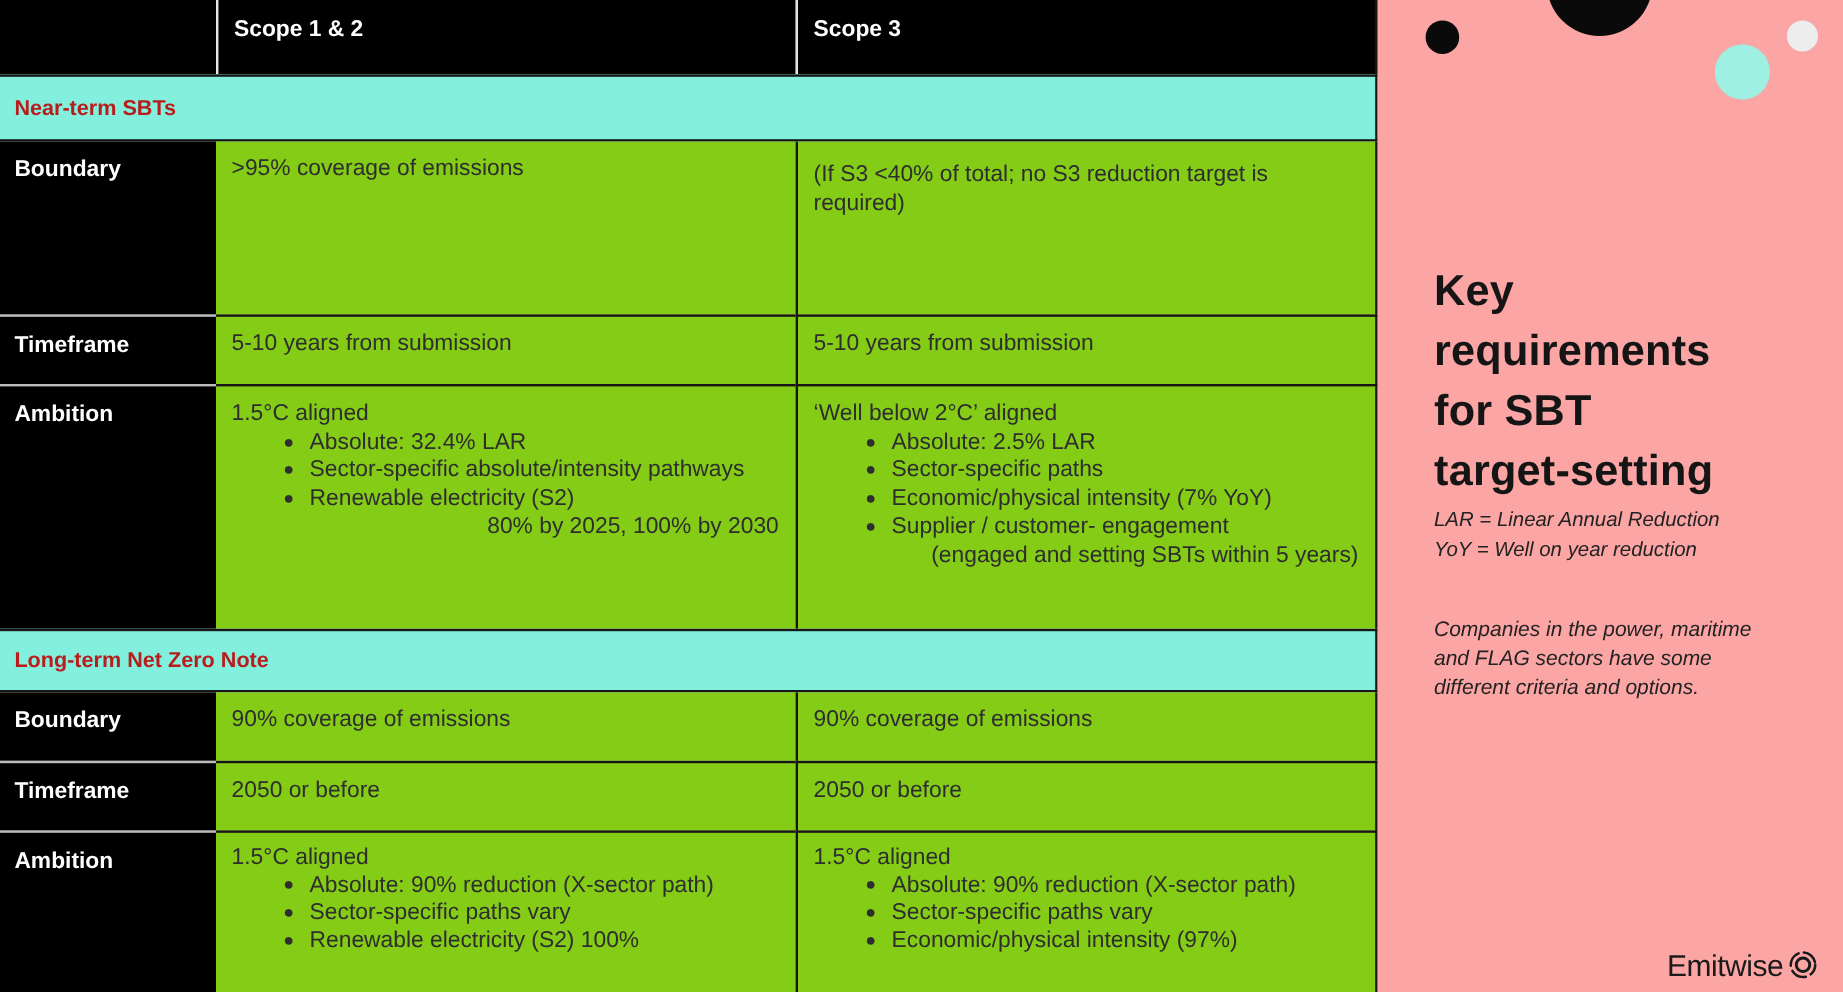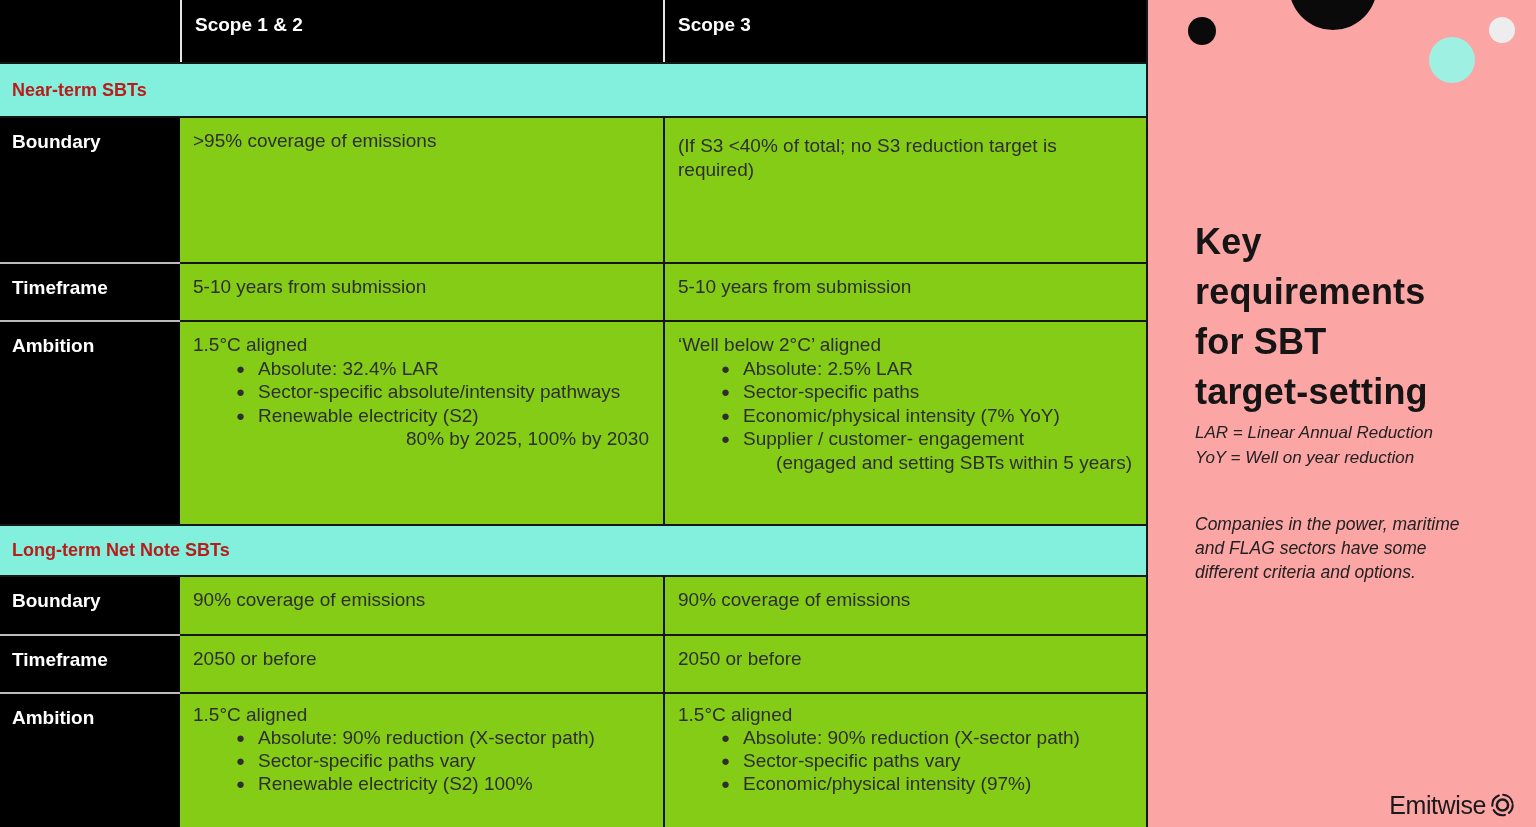--- a/index.html
+++ b/index.html
@@ -134,21 +134,21 @@
           </div>
         <div class="bl">
             <span class="dot">●</span>
             <span>Supplier / customer- engagement</span>
           </div>
         <div class="cont">(engaged and setting SBTs within 5 years)</div>
       </div>
     </div>
 
     <div class="row h-band2">
-      <div class="band-cell">Long-term Net Note SBTs</div>
+      <div class="band-cell">Long-term Net Zero Note</div>
     </div>
 
     <div class="row h-b2">
       <div class="label-cell">Boundary</div>
       <div class="content-cell">90% coverage of emissions</div>
       <div class="content-cell col3 edge-r">90% coverage of emissions</div>
     </div>
 
     <div class="row h-t2">
       <div class="label-cell bt-label">Timeframe</div>

